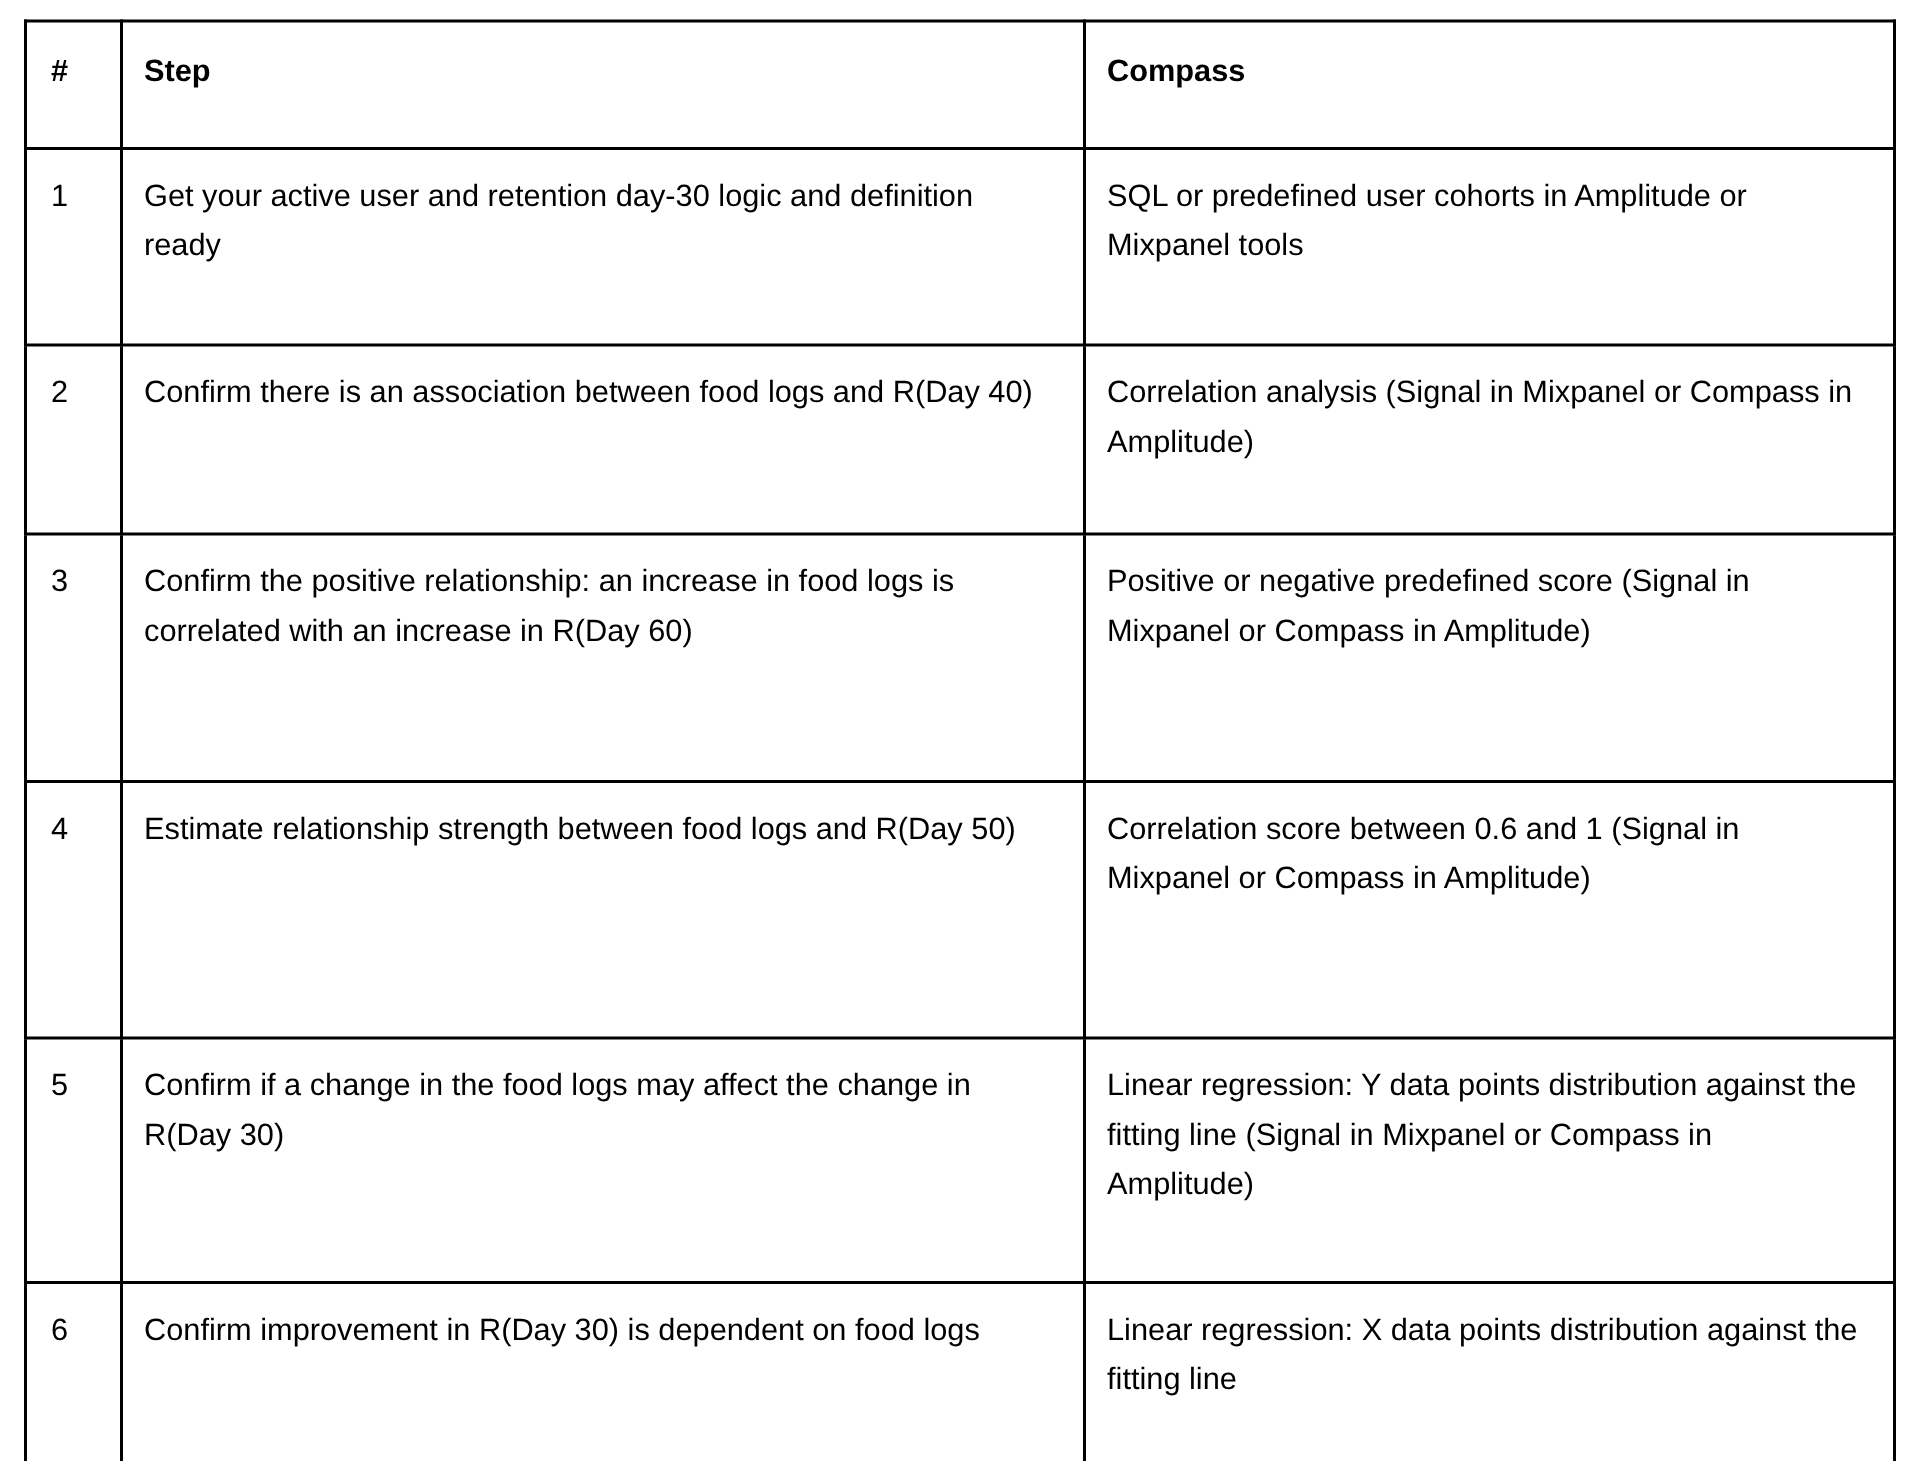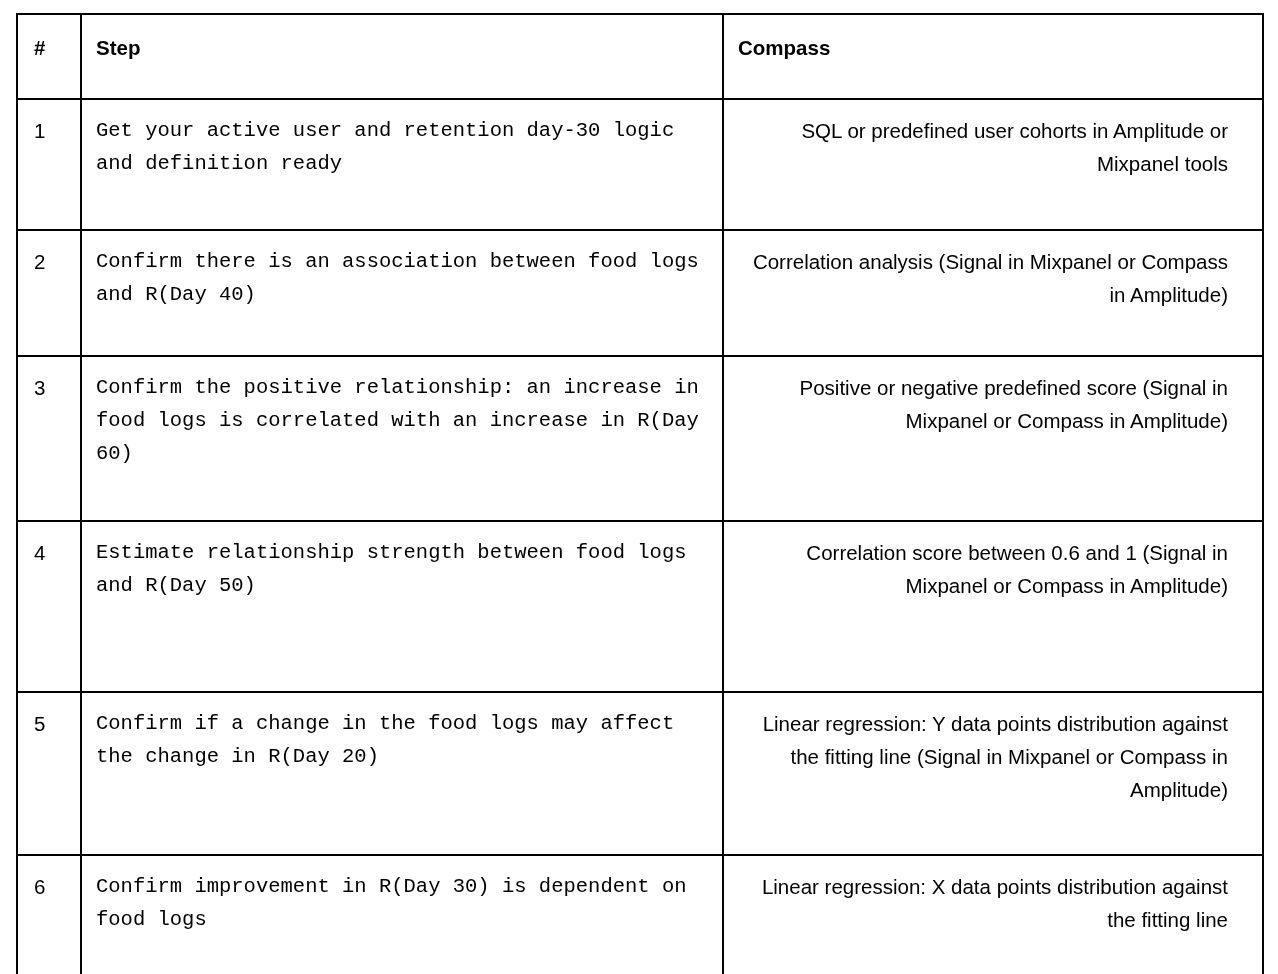--- a/index.html
+++ b/index.html
@@ -55,25 +55,23 @@
   table.steps-table tbody td {
     padding: 14px 16px 14px 14px;
   }
   table.steps-table tbody td.num-cell {
     padding-left: 16px;
     padding-right: 6px;
     white-space: nowrap;
   }
   table.steps-table tbody td.step-cell {
     padding-right: 22px;
-    font-family: Liberation Mono, monospace;
   }
   table.steps-table tbody td.analysis-cell {
-    padding-right: 34px;
-    text-align: right;
+    padding-right: 22px;
   }
   
   tr.r1 td { height: 101px; }
   tr.r2 td { height: 96px; }
   tr.r3 td { height: 135px; }
   tr.r4 td { height: 141px; }
   tr.r5 td { height: 133px; }
   tr.r6 td { height: 101px; }
 </style>
 </head>
@@ -115,21 +113,21 @@
       </tr>
 
       <tr class="r4">
         <td class="num-cell">4</td>
         <td class="step-cell">Estimate relationship strength between food logs and R(Day 50)</td>
         <td class="analysis-cell">Correlation score between 0.6 and 1 (Signal in Mixpanel or Compass in Amplitude)</td>
       </tr>
 
       <tr class="r5">
         <td class="num-cell">5</td>
-        <td class="step-cell">Confirm if a change in the food logs may affect the change in R(Day 20)</td>
+        <td class="step-cell">Confirm if a change in the food logs may affect the change in R(Day 30)</td>
         <td class="analysis-cell">Linear regression: Y data points distribution against the fitting line (Signal in Mixpanel or Compass in Amplitude)</td>
       </tr>
 
       <tr class="r6">
         <td class="num-cell">6</td>
         <td class="step-cell">Confirm improvement in R(Day 30) is dependent on food logs</td>
         <td class="analysis-cell">Linear regression: X data points distribution against the fitting line</td>
       </tr>
 
     </tbody>

